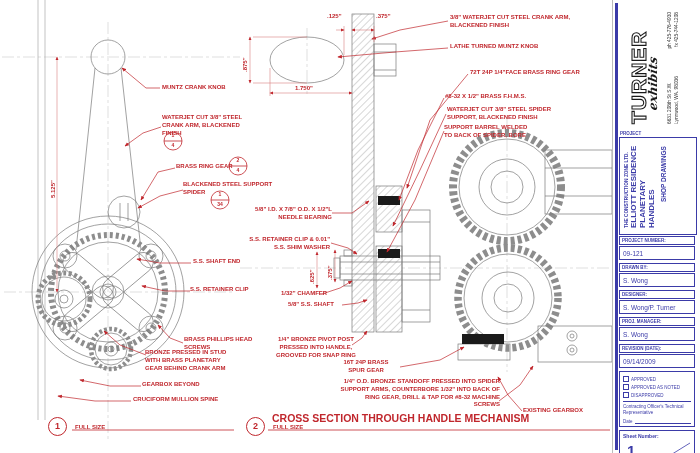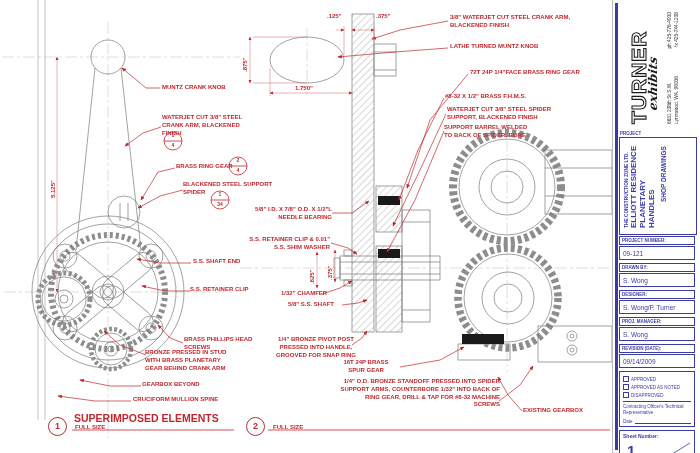--- a/index.html
+++ b/index.html
@@ -260,23 +260,23 @@
 GROOVED FOR SNAP RING</div>
   <div class="lbl c" style="left:335px;top:359px;width:62px">16T 24P BRASS
 SPUR GEAR</div>
   <div class="lbl r" style="left:280px;top:378px;width:220px">1/4" O.D. BRONZE STANDOFF PRESSED INTO SPIDER
 SUPPORT ARMS, COUNTERBORE 1/32" INTO BACK OF
 RING GEAR, DRILL &amp; TAP FOR #8-32 MACHINE
 SCREWS</div>
   <div class="lbl" style="left:523px;top:407px">EXISTING GEARBOX</div>
 
   <div class="bubble" style="left:48px;top:417px">1</div>
-  <div class="vtitle" style="left:74px;top:412px">SUPERIMPOSED ELEMENTS</div>
   <div class="vscale" style="left:75px;top:424px">FULL SIZE</div>
   <div class="bubble" style="left:246px;top:417px">2</div>
+  <div class="vtitle" style="left:272px;top:412px">CROSS SECTION THROUGH HANDLE MECHANISM</div>
   <div class="vscale" style="left:273px;top:424px">FULL SIZE</div>
 
   <div class="tb">
     <div class="tb-bar"></div>
 
     <div class="rot logo" style="left:14px;top:124px">
       <div class="logo-main">TURNER</div>
       <div class="logo-sub">exhibits</div>
     </div>
     <div class="rot addr" style="left:54px;top:124px">

